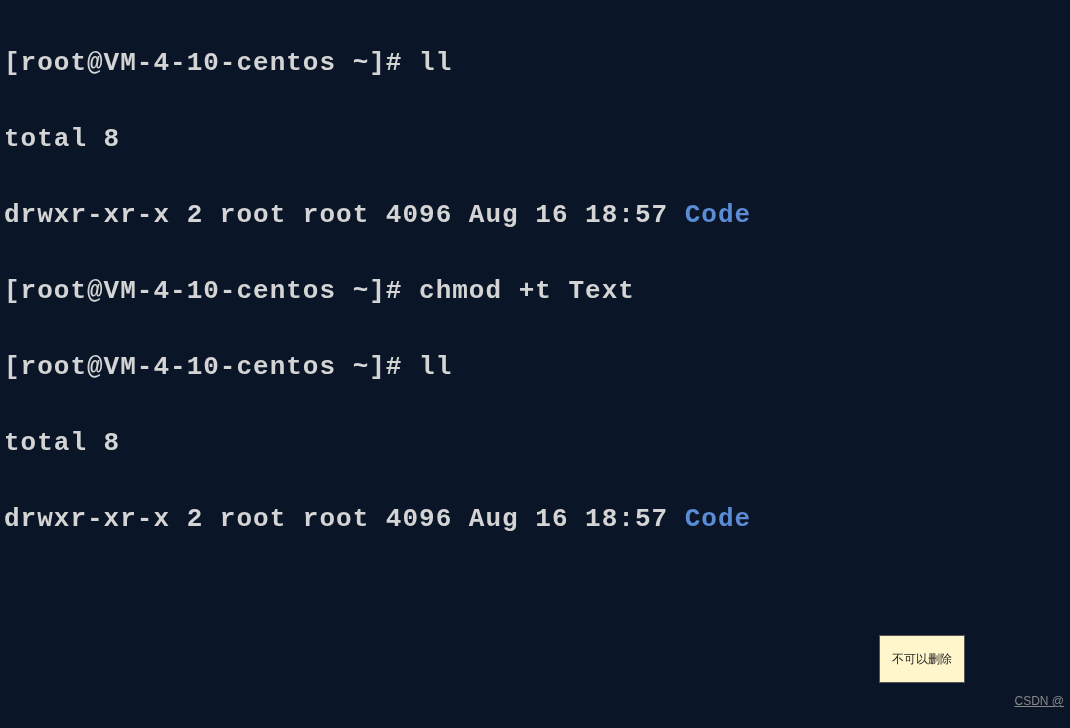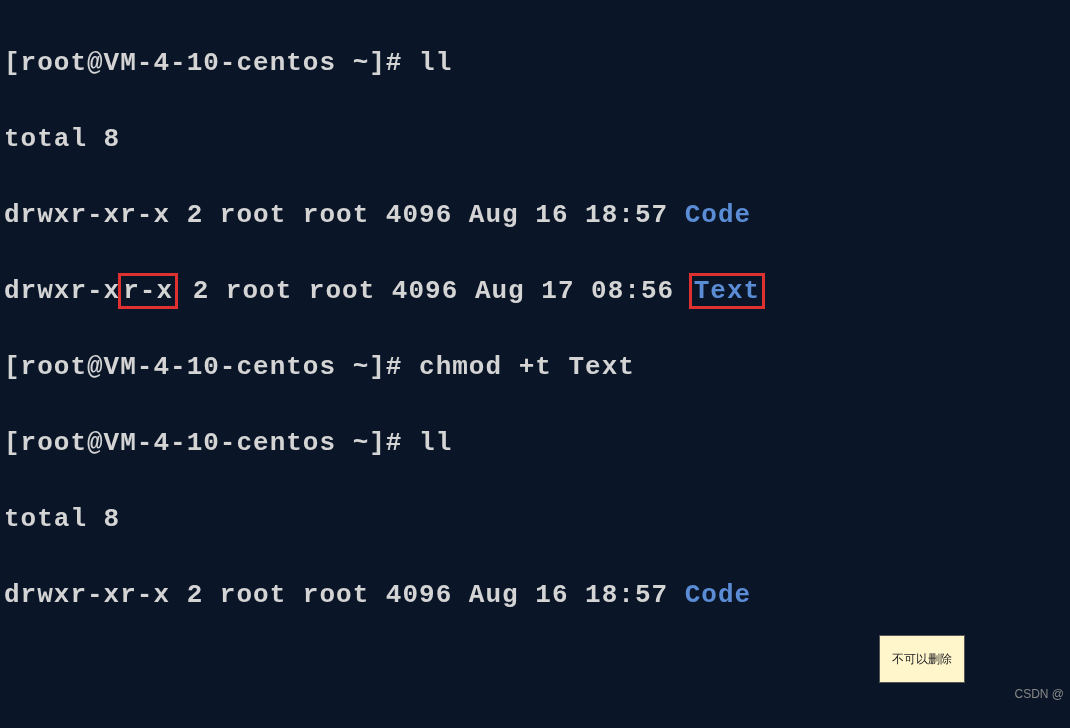--- a/index.html
+++ b/index.html
@@ -35,37 +35,37 @@
     border: 1px solid #555;
     color: #222;
     font-family: sans-serif;
     font-size: 12px;
     font-weight: normal;
     padding: 4px 12px;
     letter-spacing: 0;
   }
   .watermark {
     position: absolute;
-    bottom: 15px;
+    bottom: 8px;
     right: 6px;
     color: #888;
     font-size: 12px;
     font-family: sans-serif;
     font-weight: normal;
     letter-spacing: 0;
+    text-decoration: underline;
   }
 </style>
 </head>
 <body>
 
 <div class="term">
 <span class="line">[root@VM-4-10-centos ~]# ll</span>
 <span class="line">total 8</span>
 <span class="line"><span>drwxr-xr-x 2 root root 4096 Aug 16 18:57 </span><span class="dirblue">Code</span></span>
-<span class="line"><span>drwxr-x</span><span class="redbox">r-x</span><span> 2 root root 4096 Aug 17 08:56 </span><span class="redbox dirblue">Text</span></span>
 <span class="line">[root@VM-4-10-centos ~]# chmod +t Text</span>
 <span class="line">[root@VM-4-10-centos ~]# ll</span>
 <span class="line">total 8</span>
 <span class="line"><span>drwxr-xr-x 2 root root 4096 Aug 16 18:57 </span><span class="dirblue">Code</span></span>
 
 
 
 
 
 

